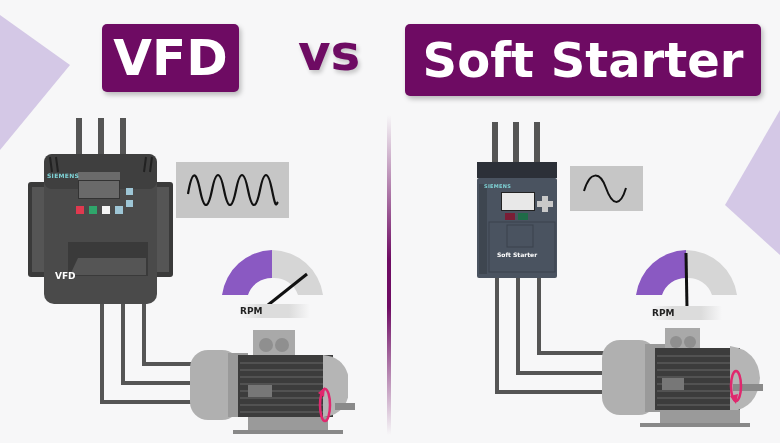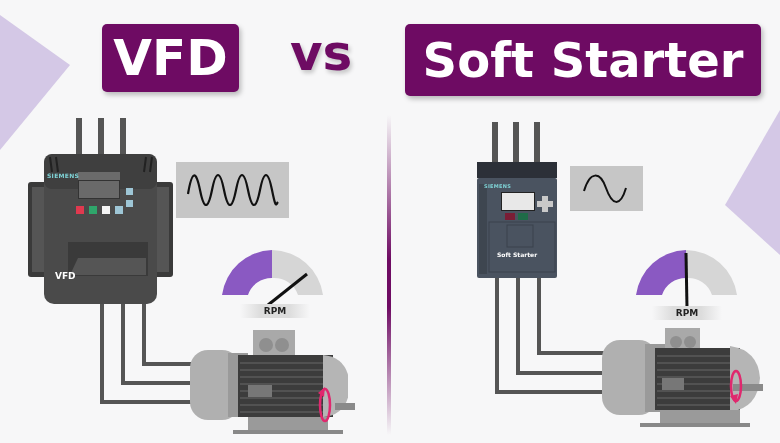--- a/index.html
+++ b/index.html
@@ -2,38 +2,38 @@
 <html><head>
 <meta charset="utf-8">
 <style>
   html,body{margin:0;padding:0;}
   body{width:780px;height:443px;overflow:hidden;background:#f7f7f8;font-family:"DejaVu Sans","Liberation Sans",sans-serif;position:relative;}
   .abs{position:absolute;}
   .title-box{background:#6e0b63;color:#fff;border-radius:5px;font-weight:bold;box-shadow:2px 3px 5px rgba(0,0,0,0.25);display:flex;align-items:center;justify-content:center;}
   .vs{color:#6e0b63;font-weight:bold;font-size:50px;text-shadow:2px 3px 4px rgba(0,0,0,0.2);}
   .divider{left:387px;top:115px;width:4px;height:320px;background:linear-gradient(to bottom,rgba(110,11,99,0),#6e0b63 45%,#6e0b63 60%,rgba(110,11,99,0));}
   .wave-box{background:#c6c6c6;}
-  .rpm-label{font-size:9px;font-weight:bold;color:#222;background:linear-gradient(to right,rgba(220,220,220,0),#dcdcdc 30%,#dcdcdc 70%,rgba(220,220,220,0));text-align:center;line-height:14px;}
+  .rpm-label{font-size:9px;font-weight:bold;color:#222;background:linear-gradient(to right,rgba(220,220,220,0),#dcdcdc 30%,#dcdcdc 70%,rgba(220,220,220,0));text-align:left;line-height:14px;}
   .brand{font-size:6px;color:#7fd3d6;font-weight:bold;letter-spacing:0.3px;}
   .devlabel{color:#fff;font-weight:bold;}
 </style>
 </head>
 <body>
 
 <svg class="abs" style="left:0;top:0" width="80" height="160">
   <polygon points="0,15 70,65 0,150" fill="#d4c8e6"></polygon>
 </svg>
 <svg class="abs" style="left:715px;top:110px" width="65" height="150">
   <polygon points="65,0 65,145 10,95" fill="#d4c8e6"></polygon>
 </svg>
 
 <div class="abs title-box" style="left:102px;top:24px;width:137px;height:68px;font-size:50px;">
   <span>VFD</span>
 </div>
-<div class="abs vs" style="left:290px;top:24px;">vs</div>
+<div class="abs vs" style="left:298px;top:24px;">vs</div>
 <div class="abs title-box" style="left:405px;top:24px;width:356px;height:72px;font-size:48px;">
   <span>Soft Starter</span>
 </div>
 
 <div class="abs divider"></div>
 
 <svg class="abs" style="left:70px;top:118px" width="70" height="40">
   <rect x="6" y="0" width="6" height="40" fill="#555"></rect>
   <rect x="28" y="0" width="6" height="40" fill="#555"></rect>
   <rect x="50" y="0" width="6" height="40" fill="#555"></rect>

